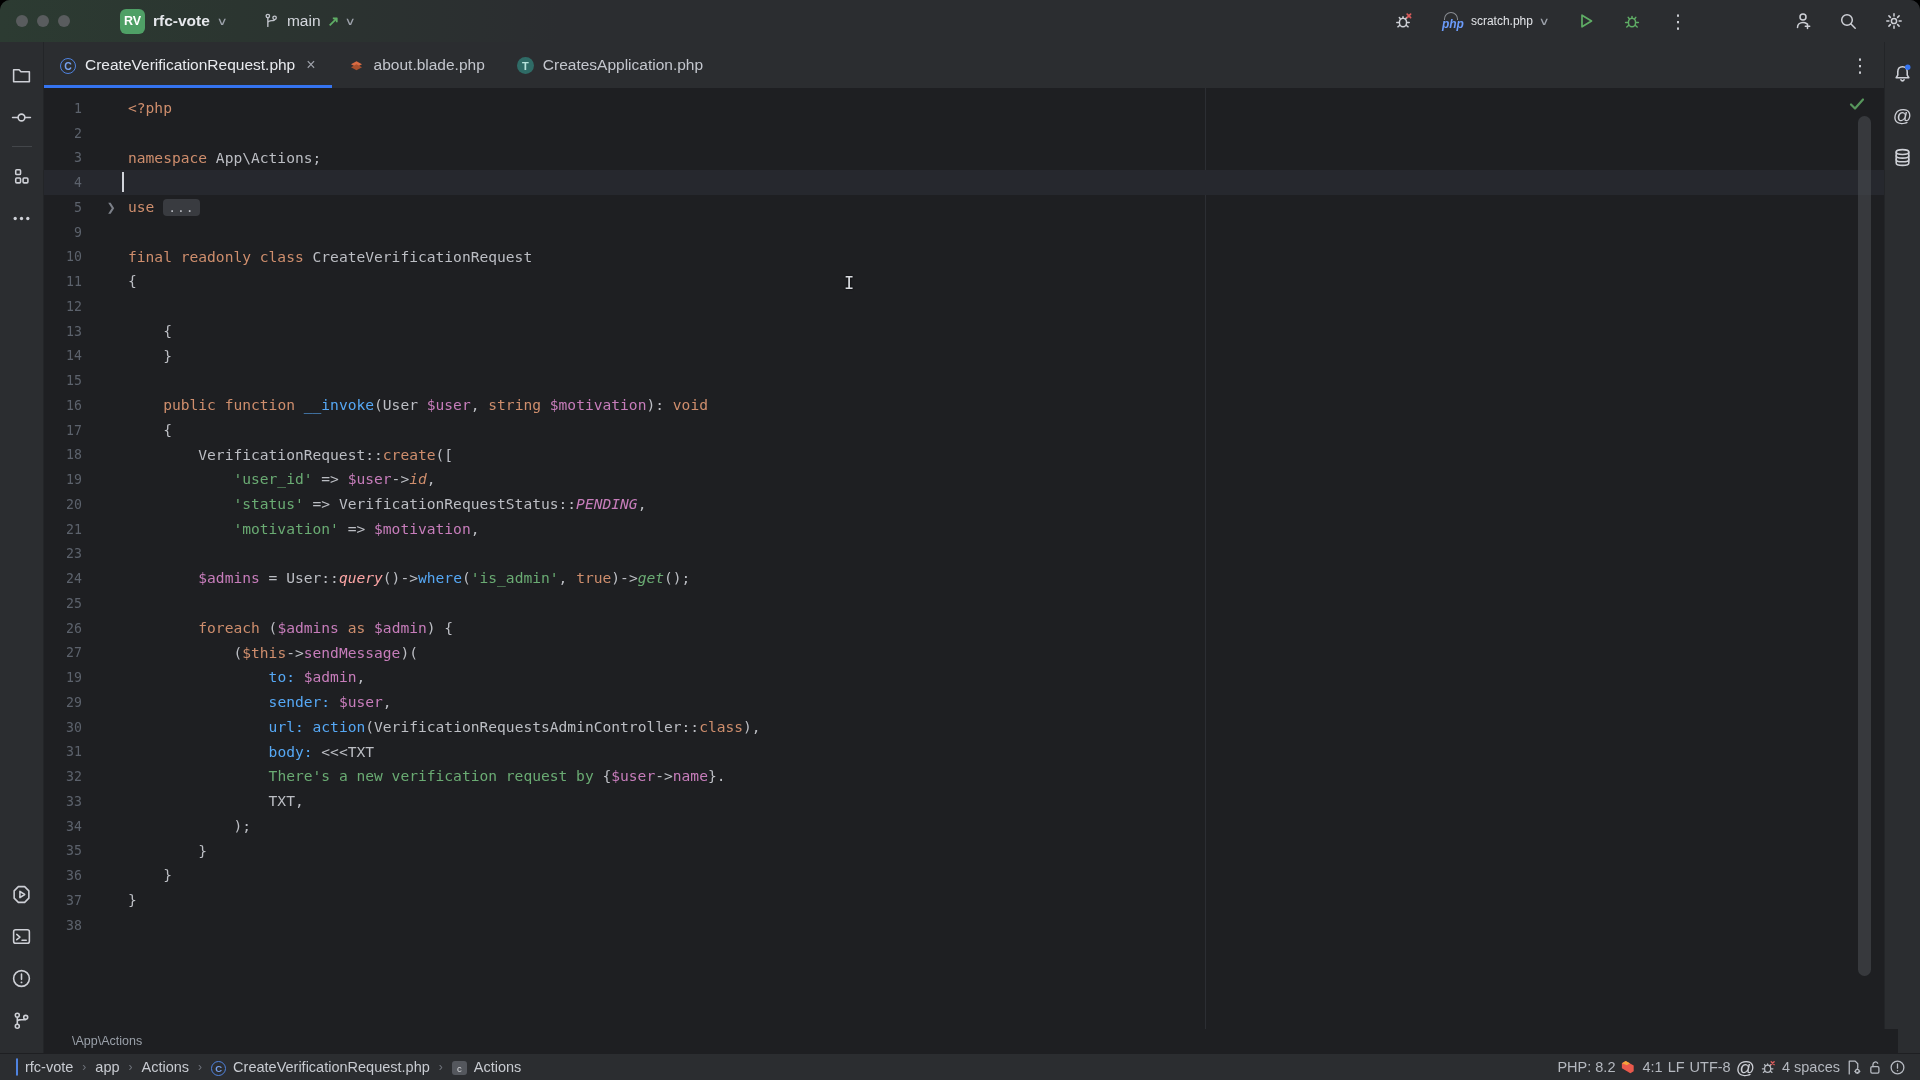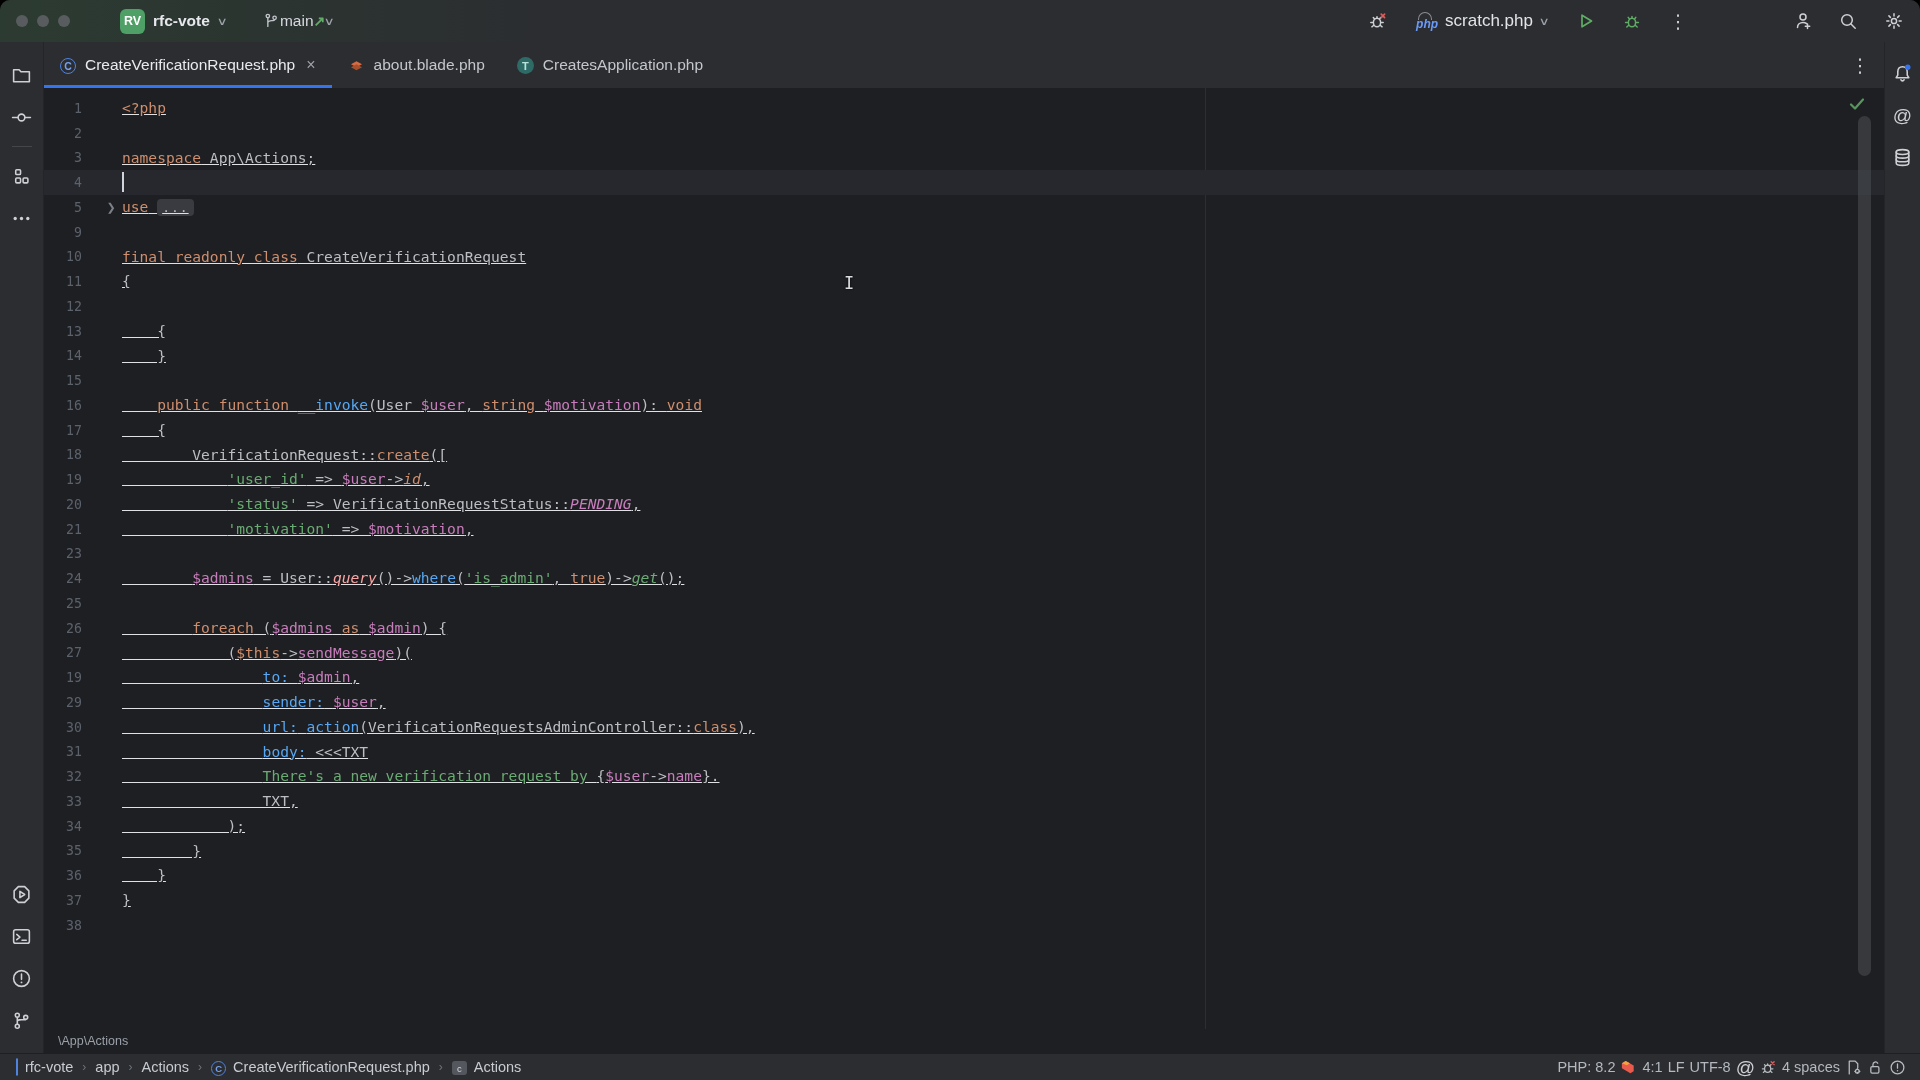--- a/index.html
+++ b/index.html
@@ -15,29 +15,29 @@
   .titlebar{position:absolute;left:0;top:0;width:1920px;height:42px;
     background:linear-gradient(90deg,#2c3b32 0px,#2b3530 240px,#2b2d30 560px);
     display:flex;align-items:center;padding:0 12px 0 16px;box-sizing:border-box;}
   .traffic{display:flex;gap:9px;align-items:center;}
   .tl-dot{width:12px;height:12px;border-radius:50%;background:#595c5e;}
   .proj-widget{display:flex;align-items:center;gap:8px;margin-left:50px;}
   .proj-badge{width:25px;height:25px;border-radius:6px;background:#4fa066;color:#fff;
     font-size:12.5px;font-weight:bold;display:flex;align-items:center;justify-content:center;}
   .proj-name{font-size:15.5px;font-weight:600;color:#e6e8ec;}
   .chev{color:#9da2ab;font-size:11px;transform:scaleX(1.4);}
-  .branch-widget{display:flex;align-items:center;margin-left:36px;color:#d5d8de;font-size:15.5px;}
+  .branch-widget{display:flex;align-items:center;gap:7px;margin-left:36px;color:#d5d8de;font-size:15.5px;}
   .branch-widget svg{width:18px;height:18px;color:#c2c5cc;}
   .arrow-ur{color:#5fad65;font-size:14px;font-weight:bold;}
   .tb-right{margin-left:auto;display:flex;align-items:center;gap:18px;}
   .run-config{display:flex;align-items:center;gap:7px;margin:0 6px;}
   .php-chip{font-style:italic;font-weight:bold;font-size:12px;color:#6b9bfa;position:relative;padding-top:5px;}
   .php-chip::before{content:"";position:absolute;top:0;left:2px;width:12px;height:7px;border:1.5px solid #8a8d92;
      border-bottom:none;border-radius:7px 7px 0 0;}
-  .run-label{font-size:17px;color:#e2e4e8;}
+  .run-label{font-size:12px;color:#e2e4e8;}
   .tb-right .gap{width:60px;}
 
   
   .left-strip{position:absolute;left:0;top:42px;width:44px;height:1011px;background:#2b2d30;
     border-right:1px solid #232528;display:flex;flex-direction:column;align-items:center;
     padding:12px 0;box-sizing:border-box;}
   .left-strip .spacer{flex:1;}
   .strip-btn{width:34px;height:34px;margin:4px 0;display:flex;align-items:center;justify-content:center;color:#ced0d6;}
   .strip-btn svg{width:21px;height:21px;}
   .strip-divider{width:20px;height:1px;background:#43464a;margin:8px 0;}
@@ -63,41 +63,41 @@
 
   
   .editor{position:absolute;left:44px;top:88px;width:1840px;height:941px;background:#1e1f22;overflow:hidden;}
   .margin-guide{position:absolute;left:1161px;top:0;bottom:0;width:1px;background:#2c2e33;}
   .code-lines{position:absolute;left:0;top:8px;width:100%;}
   .cl{display:flex;height:24.75px;align-items:center;width:100%;}
   .cl.cur{background:#26282e;}
   .ln{width:56px;text-align:right;padding-right:18px;box-sizing:border-box;flex:none;
       font-family:"DejaVu Sans Mono",monospace;font-size:13.2px;color:#5c626c;}
   .fold{width:22px;flex:none;text-align:center;color:#7c8089;font-size:11px;}
-  .ct{margin:0;flex:none;font-family:"DejaVu Sans Mono",monospace;font-size:14.6px;white-space:pre;line-height:24.75px;text-decoration:underline;}
+  .ct{margin:6px;flex:none;font-family:"DejaVu Sans Mono",monospace;font-size:14.6px;white-space:pre;line-height:24.75px;}
   .tk-t{color:#bcbec4;}
   .tk-kw{color:#cf8e6d;}
   .tk-fn{color:#56a8f5;}
   .tk-fns{color:#fca5a5;font-style:italic;}
   .tk-str{color:#6aab73;}
   .tk-var{color:#c77dbb;}
   .tk-const{color:#c77dbb;font-style:italic;}
   .tk-magic{color:#cf8e6d;font-style:italic;}
   .tk-getm{color:#6aab73;font-style:italic;}
   .tk-narg{color:#56a8f5;}
   .tk-chip{background:#393b40;color:#b8bac0;border-radius:4px;padding:1px 5px;font-size:13px;letter-spacing:1px;}
   .caret{position:absolute;left:78px;top:84px;width:1.8px;height:20px;background:#d1d4da;}
   .scroll-thumb{position:absolute;right:13px;top:28px;width:13px;height:860px;background:#45484d;
     opacity:.65;border-radius:7px;}
   .inspect-ok{position:absolute;right:17px;top:6px;width:20px;height:20px;color:#57965c;}
   .mouse-ibeam{position:absolute;left:800px;top:185px;width:14px;height:24px;color:#dadce1;
     text-shadow:0 0 2px #000;font-family:"DejaVu Sans Mono",monospace;font-size:17px;}
 
   
-  .ns-bar{position:absolute;left:44px;top:1029px;width:1840px;height:24px;display:flex;align-items:center;
+  .ns-bar{position:absolute;left:58px;top:1029px;width:1840px;height:24px;display:flex;align-items:center;
     padding-left:14px;box-sizing:border-box;font-size:12.5px;color:#9aa0a9;background:#1e1f22;}
 
   
   .statusbar{position:absolute;left:0;top:1053px;width:1920px;height:27px;background:#2b2d30;
     border-top:1px solid #1e1f22;display:flex;align-items:center;justify-content:space-between;
     padding:0 14px 0 16px;box-sizing:border-box;font-size:14.5px;color:#b4b8bf;}
   .bc{display:flex;align-items:center;gap:9px;}
   .bc-item{display:flex;align-items:center;gap:7px;color:#c8cbd1;}
   .bc-sep{color:#6e727a;font-size:12px;}
   .bc-proj{width:12px;height:12px;border:1.5px solid #4f83e0;border-radius:3px;box-sizing:border-box;}

